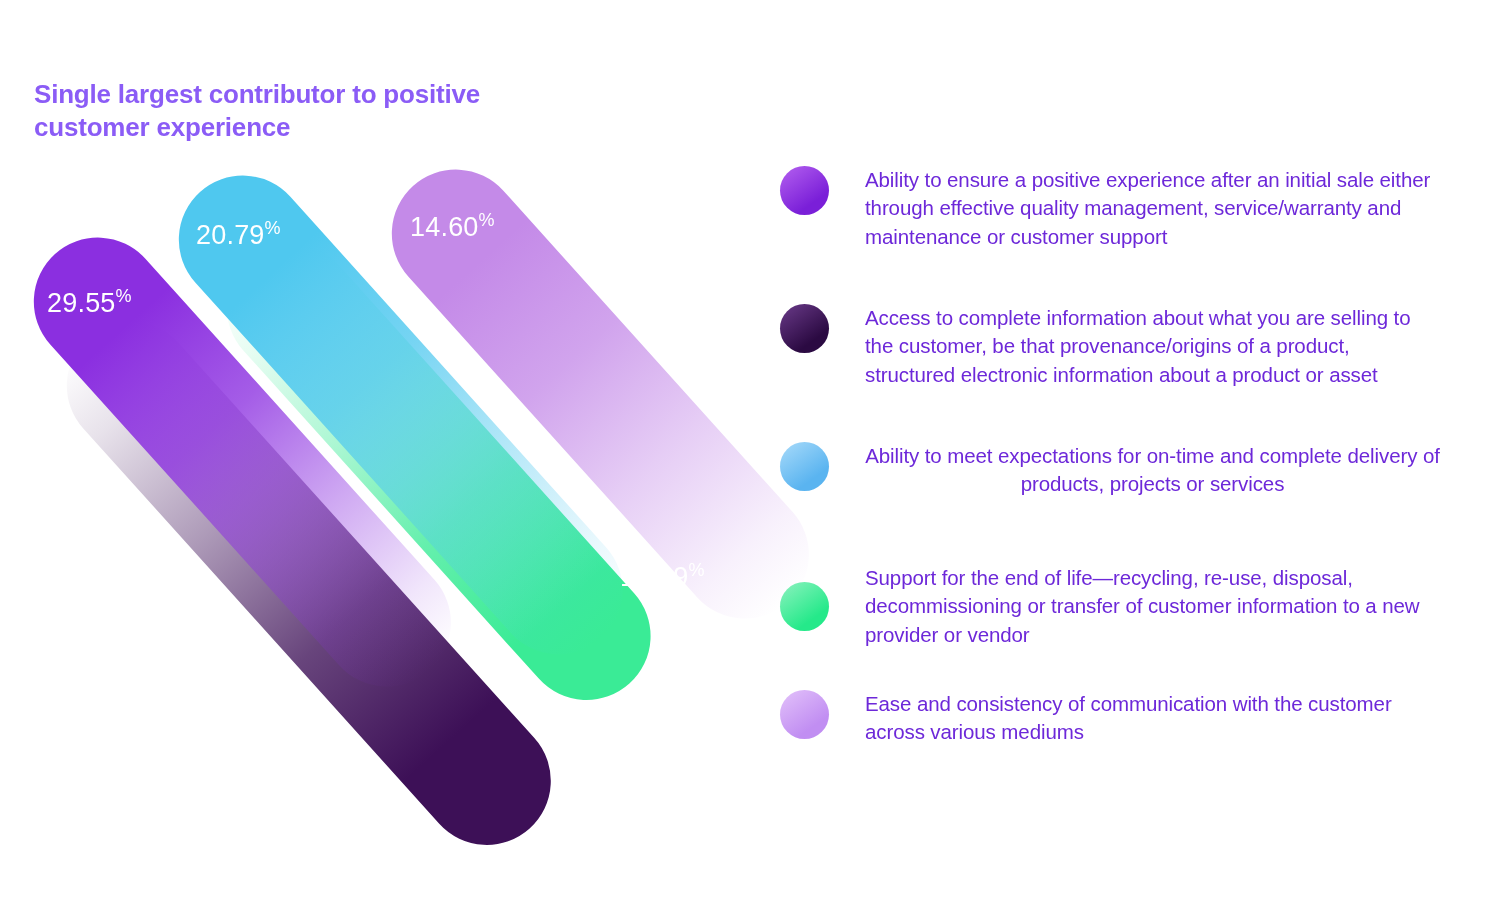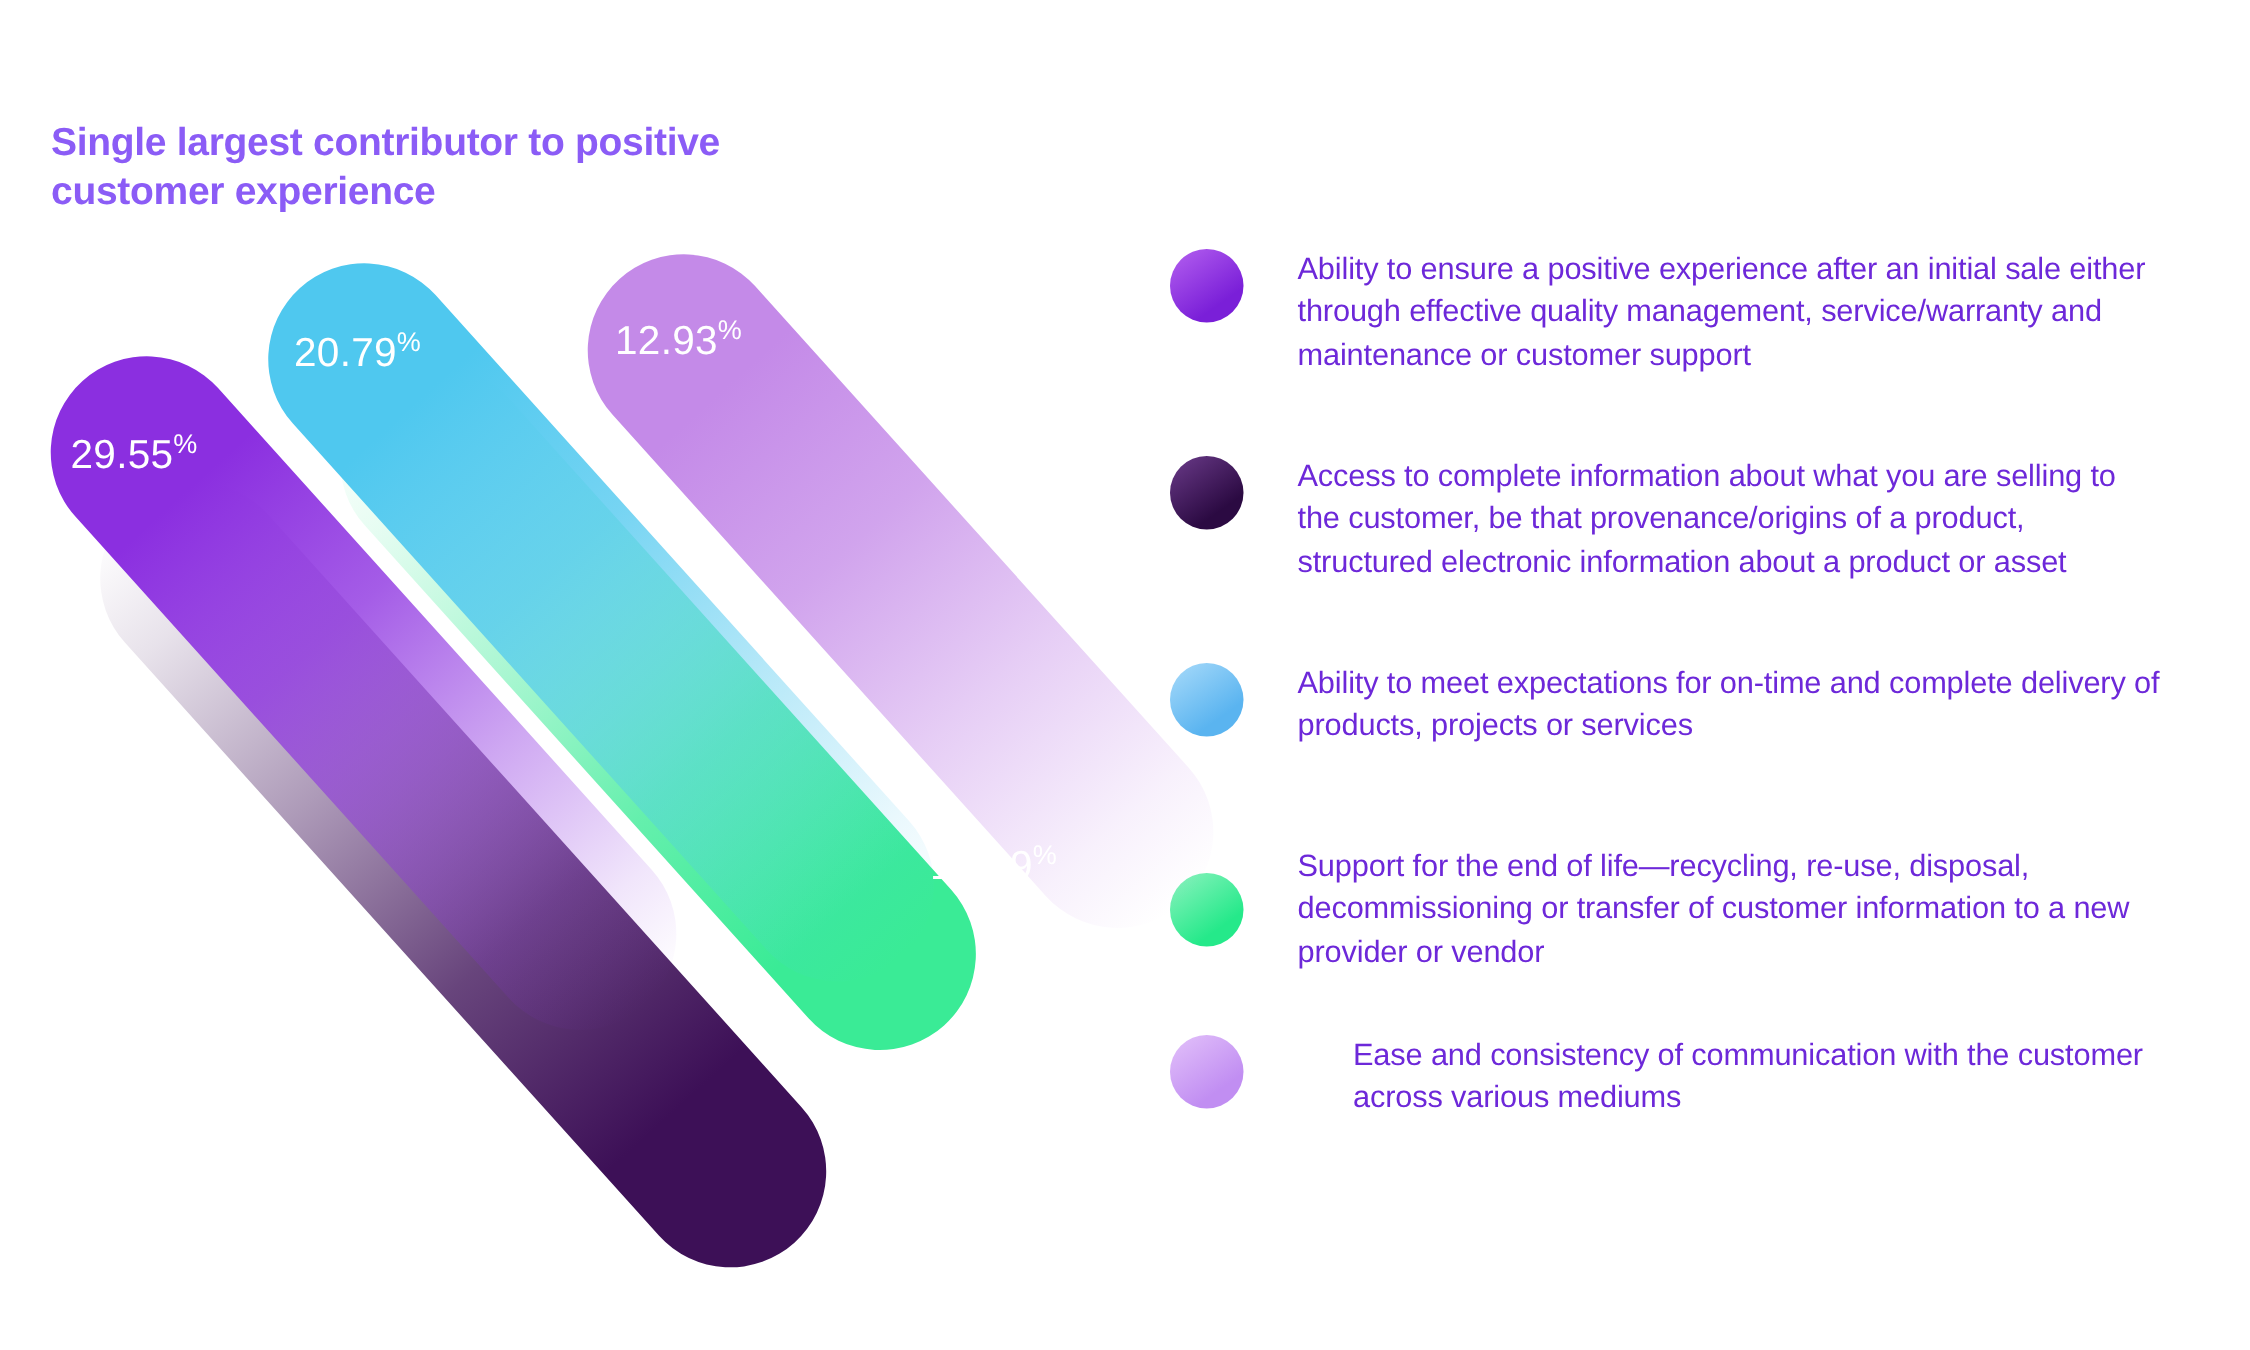--- a/index.html
+++ b/index.html
@@ -90,42 +90,42 @@
 <div id="chart-title">Single largest contributor to positive
 customer experience</div>
 
 <div id="chart-area">
   <div id="bars-stage">
       <div class="bar" style="left: 55px; top: 50px; width: 560px; height: 128px; transform: rotate(48deg); z-index: 5; background: linear-gradient(90deg, rgb(139, 47, 224) 0%, rgb(139, 47, 224) 18%, rgba(139, 47, 224, 0.78) 42%, rgba(139, 47, 224, 0.42) 66%, rgba(139, 47, 224, 0.12) 88%, rgba(139, 47, 224, 0) 100%);"></div>
       <div class="bar-label" style="left: 47px; top: 146px; z-index: 20;"><span>29.55</span><span class="pct">%</span></div>
       <div class="bar" style="left: 200px; top: -12px; width: 600px; height: 128px; transform: rotate(48deg); z-index: 4; background: linear-gradient(90deg, rgb(79, 200, 239) 0%, rgb(79, 200, 239) 18%, rgba(79, 200, 239, 0.78) 42%, rgba(79, 200, 239, 0.42) 66%, rgba(79, 200, 239, 0.12) 88%, rgba(79, 200, 239, 0) 100%);"></div>
       <div class="bar-label" style="left: 196px; top: 78px; z-index: 20; text-align: center;"><span>20.79</span><span class="pct">%</span></div>
       <div class="bar" style="left: 413px; top: -18px; width: 560px; height: 128px; transform: rotate(48deg); z-index: 3; background: linear-gradient(90deg, rgb(196, 138, 232) 0%, rgb(196, 138, 232) 18%, rgba(196, 138, 232, 0.78) 42%, rgba(196, 138, 232, 0.42) 66%, rgba(196, 138, 232, 0.12) 88%, rgba(196, 138, 232, 0) 100%);"></div>
-      <div class="bar-label" style="left: 410px; top: 70px; z-index: 20;"><span>12.93</span><span class="pct">%</span></div>
+      <div class="bar-label" style="left: 410px; top: 70px; z-index: 20;"><span>14.60</span><span class="pct">%</span></div>
       <div class="bar" style="left: 248px; top: 56px; width: 570px; height: 128px; transform: rotate(48deg); z-index: 2; background: linear-gradient(90deg, rgba(58, 235, 150, 0) 0%, rgba(58, 235, 150, 0.12) 12%, rgba(58, 235, 150, 0.42) 34%, rgba(58, 235, 150, 0.78) 58%, rgb(58, 235, 150) 82%, rgb(58, 235, 150) 100%);"></div>
       <div class="bar-label" style="left: 620px; top: 420px; z-index: 20;"><span>18.39</span><span class="pct">%</span></div>
       <div class="bar" style="left: 88px; top: 134px; width: 660px; height: 128px; transform: rotate(48deg); z-index: 1; background: linear-gradient(90deg, rgba(61, 16, 87, 0) 0%, rgba(61, 16, 87, 0.12) 12%, rgba(61, 16, 87, 0.42) 34%, rgba(61, 16, 87, 0.78) 58%, rgb(61, 16, 87) 82%, rgb(61, 16, 87) 100%);"></div>
       <div class="bar-label" style="left: 578px; top: 598px; z-index: 20;"><span>23.63</span><span class="pct">%</span></div>
     </div>
 </div>
 
 <div id="legend">
     <div class="legend-item" style="min-height: 112px;">
       <span class="legend-dot" style="background: linear-gradient(145deg, rgb(181, 97, 240) 0%, rgb(122, 31, 216) 72%);"></span>
       <span class="legend-text">Ability to ensure a positive experience after an initial sale either through effective quality management, service/warranty and maintenance or customer support</span>
     </div>
     <div class="legend-item" style="min-height: 112px;">
       <span class="legend-dot" style="background: linear-gradient(145deg, rgb(107, 59, 138) 0%, rgb(43, 10, 66) 72%);"></span>
       <span class="legend-text">Access to complete information about what you are selling to the customer, be that provenance/origins of a product, structured electronic information about a product or asset</span>
     </div>
-    <div class="legend-item" style="min-height: 84px;">
+    <div class="legend-item" style="min-height: 84px; text-align: center;">
       <span class="legend-dot" style="background: linear-gradient(145deg, rgb(169, 219, 250) 0%, rgb(90, 180, 240) 72%);"></span>
       <span class="legend-text">Ability to meet expectations for on-time and complete delivery of products, projects or services</span>
     </div>
     <div class="legend-item" style="min-height: 112px; align-items: center;">
       <span class="legend-dot" style="background: linear-gradient(145deg, rgb(141, 243, 191) 0%, rgb(37, 233, 138) 72%);"></span>
       <span class="legend-text">Support for the end of life—recycling, re-use, disposal, decommissioning or transfer of customer information to a new provider or vendor</span>
     </div>
-    <div class="legend-item" style="min-height: 84px; gap: 37px;">
+    <div class="legend-item" style="min-height: 84px;">
       <span class="legend-dot" style="background: linear-gradient(145deg, rgb(227, 194, 250) 0%, rgb(193, 142, 242) 72%);"></span>
       <span class="legend-text">Ease and consistency of communication with the customer across various mediums</span>
     </div>
   </div>
 
 </body></html>

